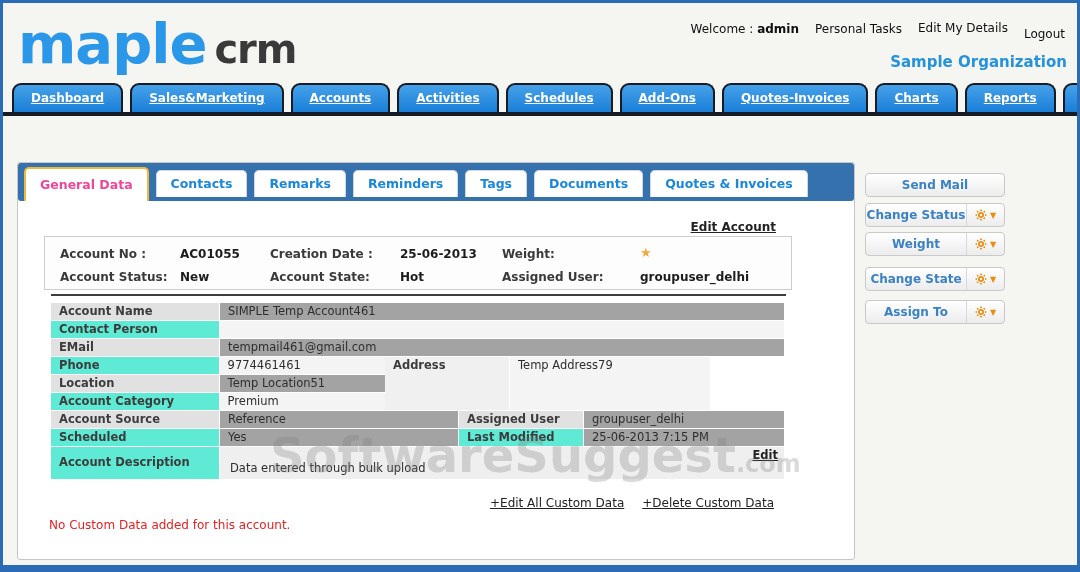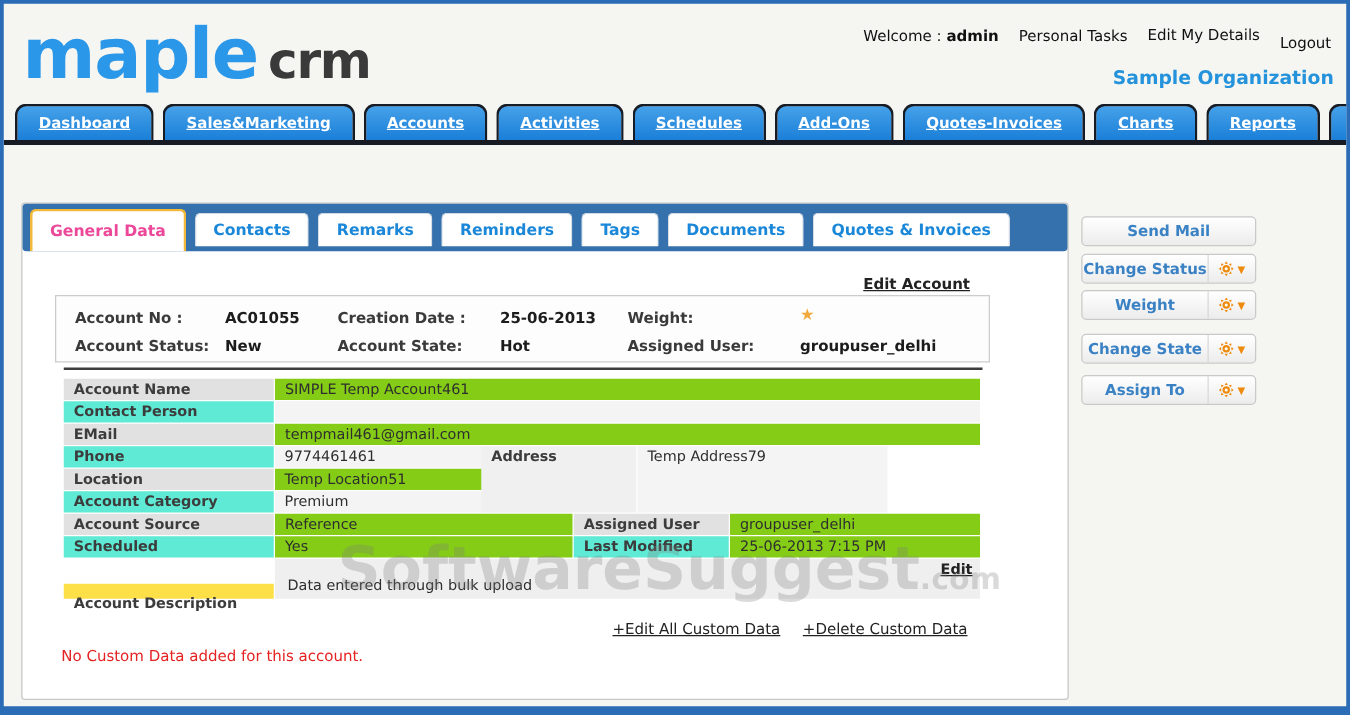--- a/index.html
+++ b/index.html
@@ -51,24 +51,24 @@
   .lab  { width:168px; font-weight:600; color:#3c3c3c; margin-right:1px; }
   .val-s { width:238px; margin-right:1px; }
   .val-f { width:564px; }
   .lab2 { width:124px; font-weight:600; color:#3c3c3c; margin-right:1px; }
   .val2 { width:200px; }
   .grp { display:flex; margin-bottom:1px; }
   .grp .stack { width:334px; }
   .grp .stack .drow { width:407px; }
   .addr-lab { width:124px; margin:0 1px 0 0; padding-left:8px; font-weight:600; color:#3c3c3c; background:#f0f0f0; line-height:17px; }
   .addr-val { width:200px; padding-left:8px; background:#f4f4f4; line-height:17px; }
-  .shade-a { background:#84cc16; } .shade-b { background:#f4f4f4; }
+  .shade-a { background:#a3a3a3; } .shade-b { background:#f4f4f4; }
   .lab-a { background:#e1e1e1; }  .lab-b { background:#5eead4; }
   .desc-row { display:flex; height:32px; line-height:15px; }
-  .desc-lab { width:168px; background:#fde047; margin-right:1px; padding:8px 0 0 8px; font-weight:600; color:#3c3c3c;margin-top:20px; }
+  .desc-lab { width:168px; background:#5eead4; margin-right:1px; padding:8px 0 0 8px; font-weight:600; color:#3c3c3c; }
   .desc-val { width:564px; background:#efefef; position:relative; padding:14px 0 0 10px; }
   .desc-edit { position:absolute; top:1px; right:6px; font-weight:bold; text-decoration:underline; color:#222; cursor:pointer; line-height:14px; }
   
   .custom-links { position:absolute; top:333px; right:80px; display:flex; gap:18px;
                   font-size:12px; font-weight:normal; color:#222; }
   .custom-links span { text-decoration:underline; cursor:pointer; }
   .red-msg { position:absolute; left:31px; top:355px; color:#e52222; font-size:12px; }
   
   .watermark { position:absolute; left:252px; top:264px; font-size:48px; font-weight:bold;
                color:#7d7d7d; opacity:0.28; white-space:nowrap; pointer-events:none; z-index:5; }

